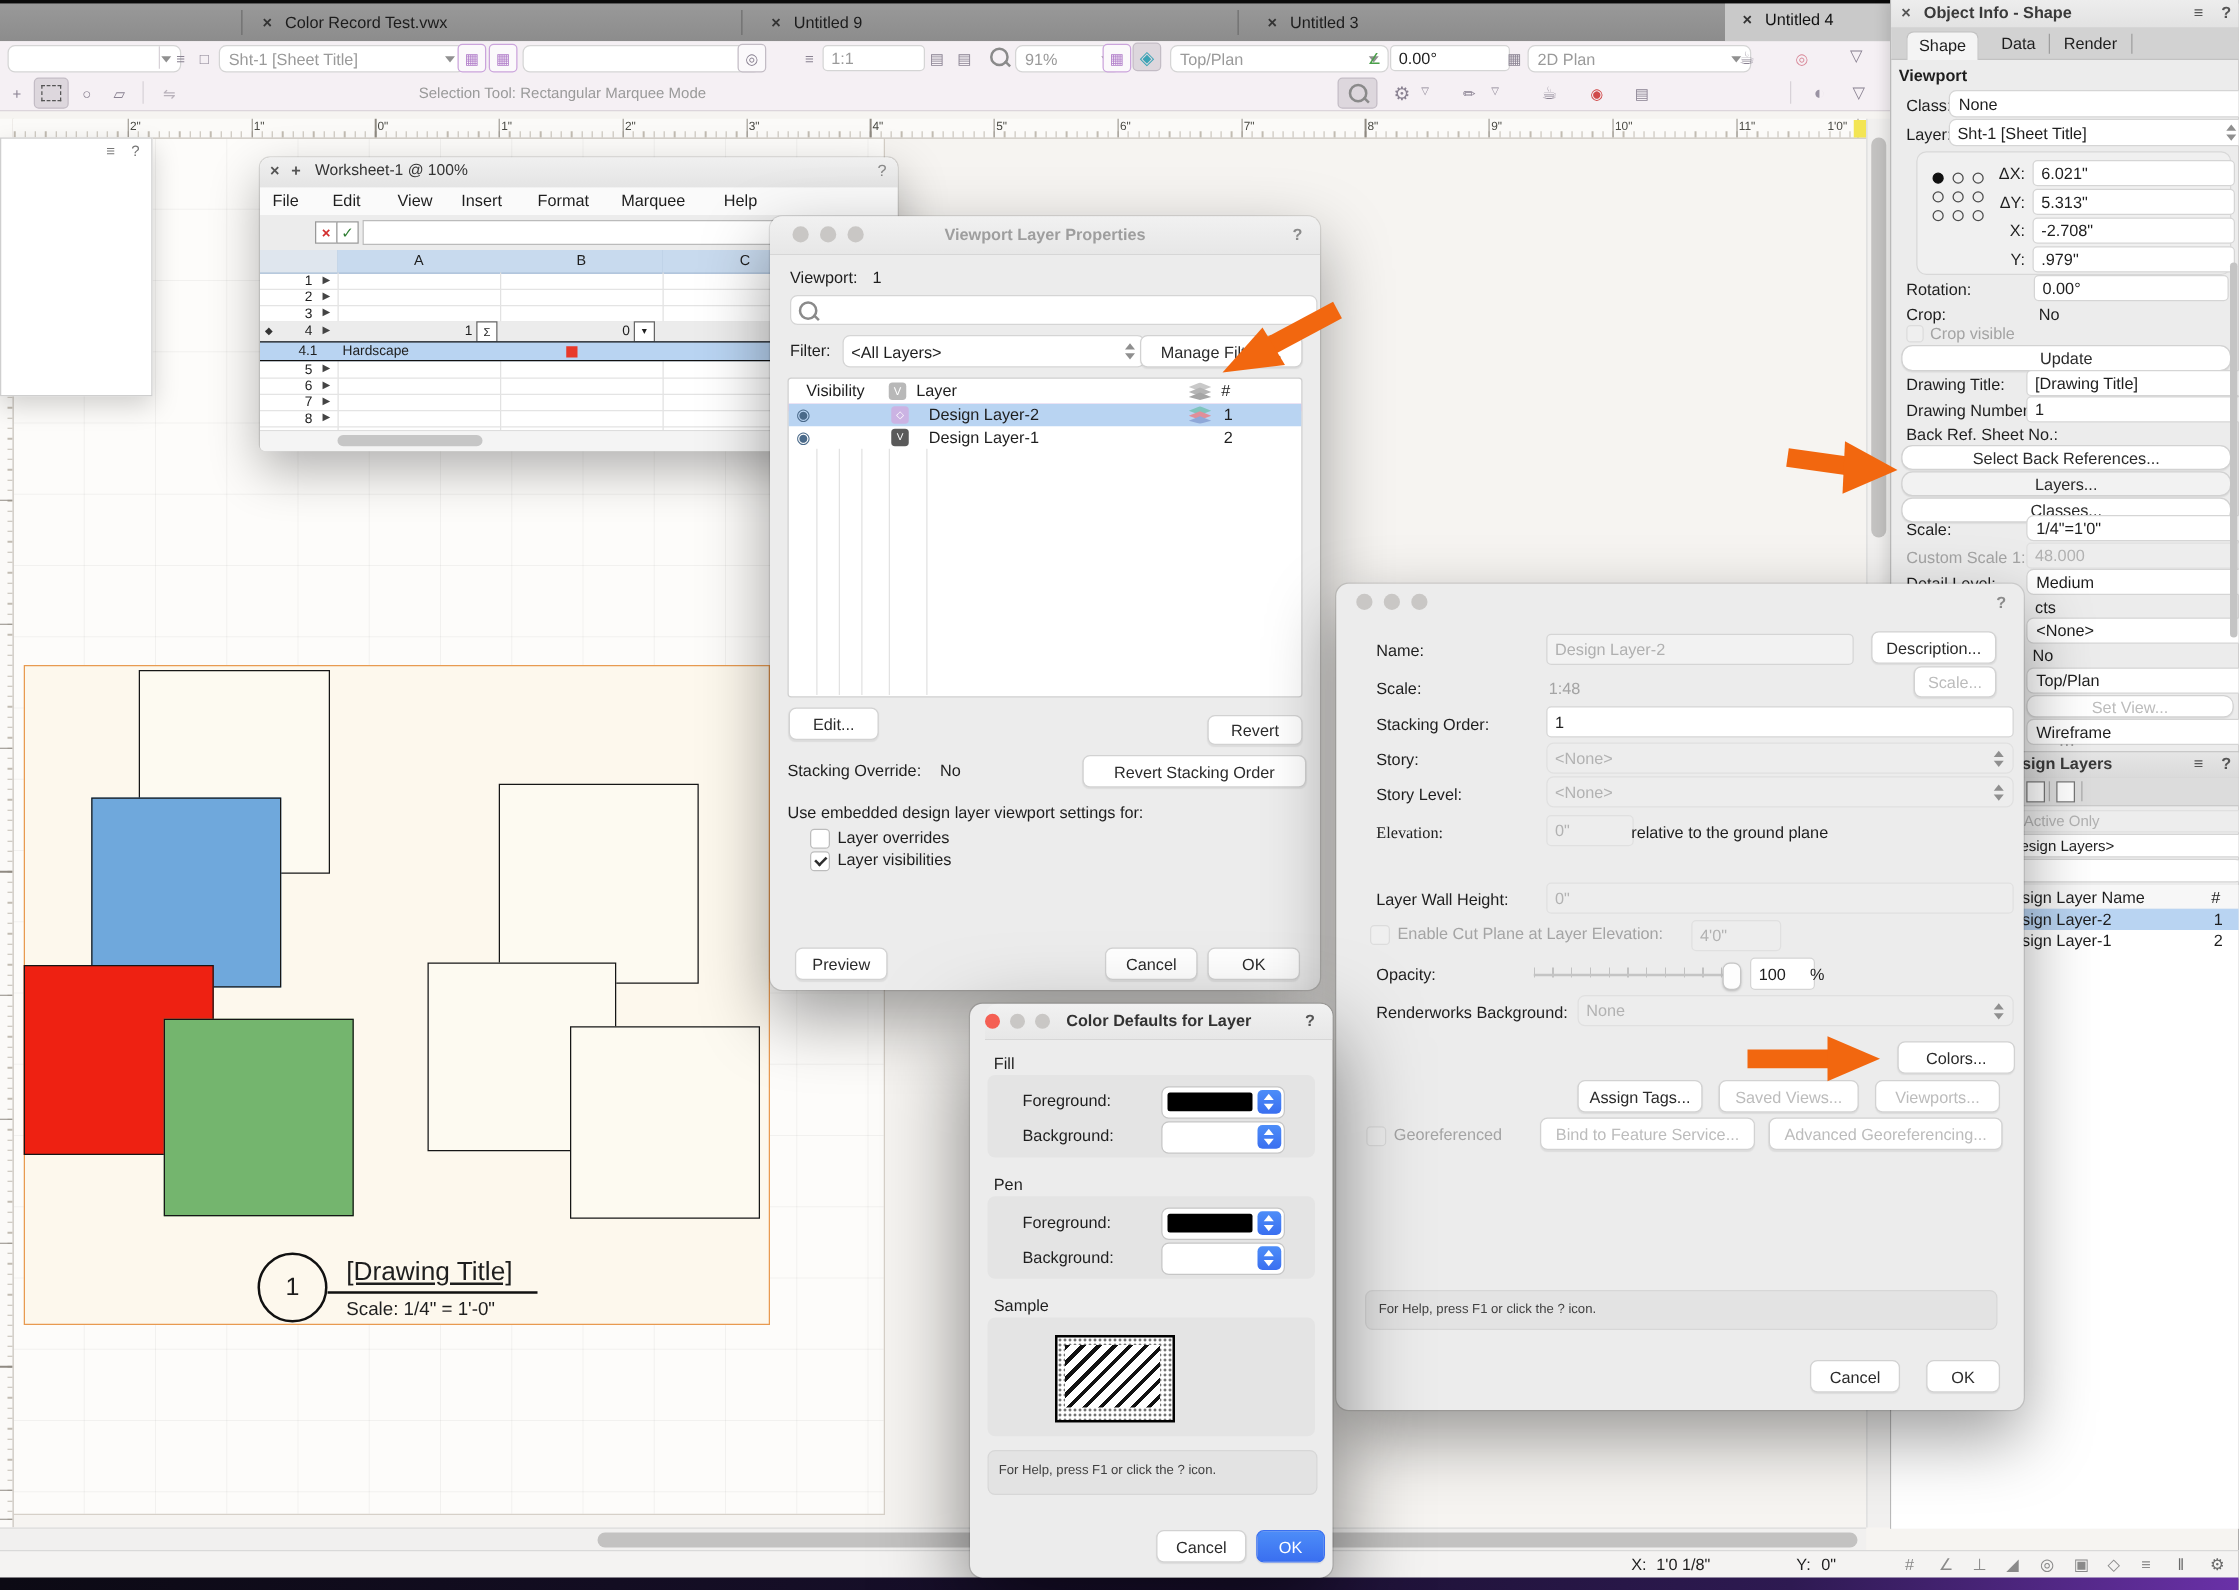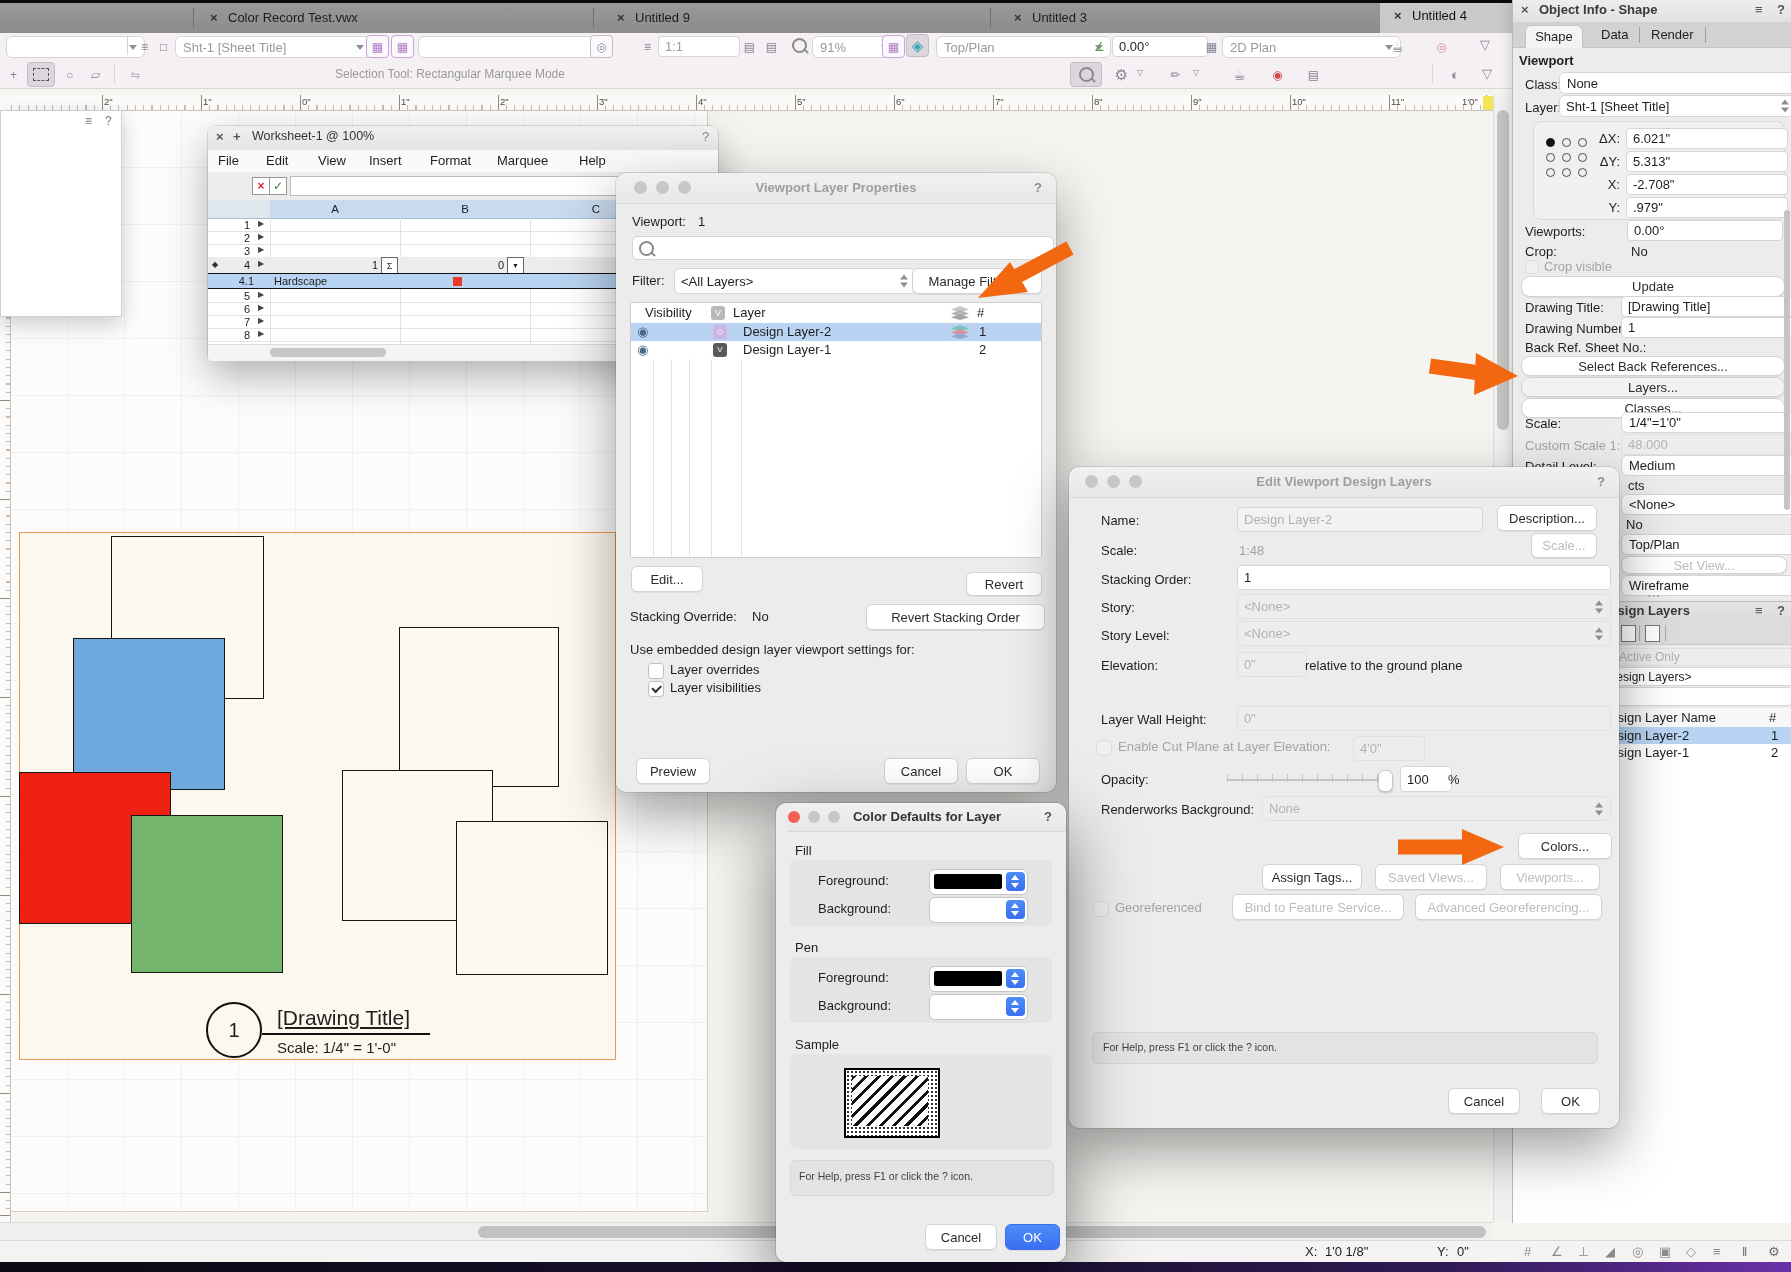--- a/index.html
+++ b/index.html
@@ -353,21 +353,21 @@
         </div>
       <span class="lab" style="left:56px;top:55px;width:30px;text-align:right;">X:</span>
       <div class="fld" style="left:92px;top:52px;width:148px;height:19px;">
           <span>-2.708"</span>
         </div>
       <span class="lab" style="left:56px;top:78px;width:30px;text-align:right;">Y:</span>
       <div class="fld" style="left:92px;top:75px;width:148px;height:19px;">
           <span>.979"</span>
         </div>
     </div>
-    <span class="lab" style="left:12px;top:224px;">Viewports:</span>
+    <span class="lab" style="left:12px;top:224px;">Rotation:</span>
     <div class="fld" style="left:114px;top:220px;width:142px;height:19px;">
         <span>0.00°</span>
       </div>
     <span class="lab" style="left:12px;top:244px;">Crop:</span>
     <span class="lab" style="left:118px;top:244px;">No</span>
     <span class="ck dis" style="left:12px;top:260px;width:12px;height:12px;"></span>
     <span class="lab g" style="left:31px;top:259px;">Crop visible</span>
     <div class="btn" style="left:8px;top:276px;width:262px;height:19px;border-radius:9px;">
         <span>Update</span>
       </div>
@@ -533,21 +533,20 @@
       </div>
     <div class="btn" style="left:268px;top:585px;width:72px;height:24px;">
         <span>Cancel</span>
       </div>
     <div class="btn" style="left:350px;top:585px;width:72px;height:24px;">
         <span>OK</span>
       </div>
   </div>
 
   <div class="win" style="left:1069px;top:467px;width:550px;height:661px;">
-    <div class="wt"><span>Edit Viewport Design Layers</span></div>
     <span class="tl" style="left:16px;"></span>
     <span class="tl" style="left:38px;"></span>
     <span class="tl" style="left:60px;"></span>
     <span class="help">?</span>
     <span class="lab" style="left:32px;top:46px;">Name:</span>
     <div class="fld" style="left:168px;top:40px;width:232px;height:23px;color:#b0b0b0;background:#f2f2f2;">
         <span>Design Layer-2</span>
       </div>
     <div class="btn" style="left:428px;top:38px;width:98px;height:24px;">
         <span>Description...</span>
@@ -564,21 +563,21 @@
     <span class="lab" style="left:32px;top:133px;">Story:</span>
     <div class="fld dis r6" style="left:168px;top:127px;width:360px;height:23px;">
         <span>&lt;None&gt;</span>
         <i class="st"></i>
       </div>
     <span class="lab" style="left:32px;top:161px;">Story Level:</span>
     <div class="fld dis r6" style="left:168px;top:154px;width:360px;height:23px;">
         <span>&lt;None&gt;</span>
         <i class="st"></i>
       </div>
-    <span class="lab" style="left:32px;top:191px;">Elevation:</span>
+    <span class="lab" style="left:32px;top:191px;font-family:Liberation Serif, serif;">Elevation:</span>
     <div class="fld dis" style="left:168px;top:185px;width:56px;height:23px;">
         <span>0"</span>
       </div>
     <span class="lab" style="left:236px;top:191px;">relative to the ground plane</span>
     <span class="lab" style="left:32px;top:245px;">Layer Wall Height:</span>
     <div class="fld dis" style="left:168px;top:239px;width:360px;height:23px;">
         <span>0"</span>
       </div>
     <span class="ck dis" style="left:27px;top:273px;"></span>
     <span class="lab g" style="left:49px;top:272px;">Enable Cut Plane at Layer Elevation:</span>

